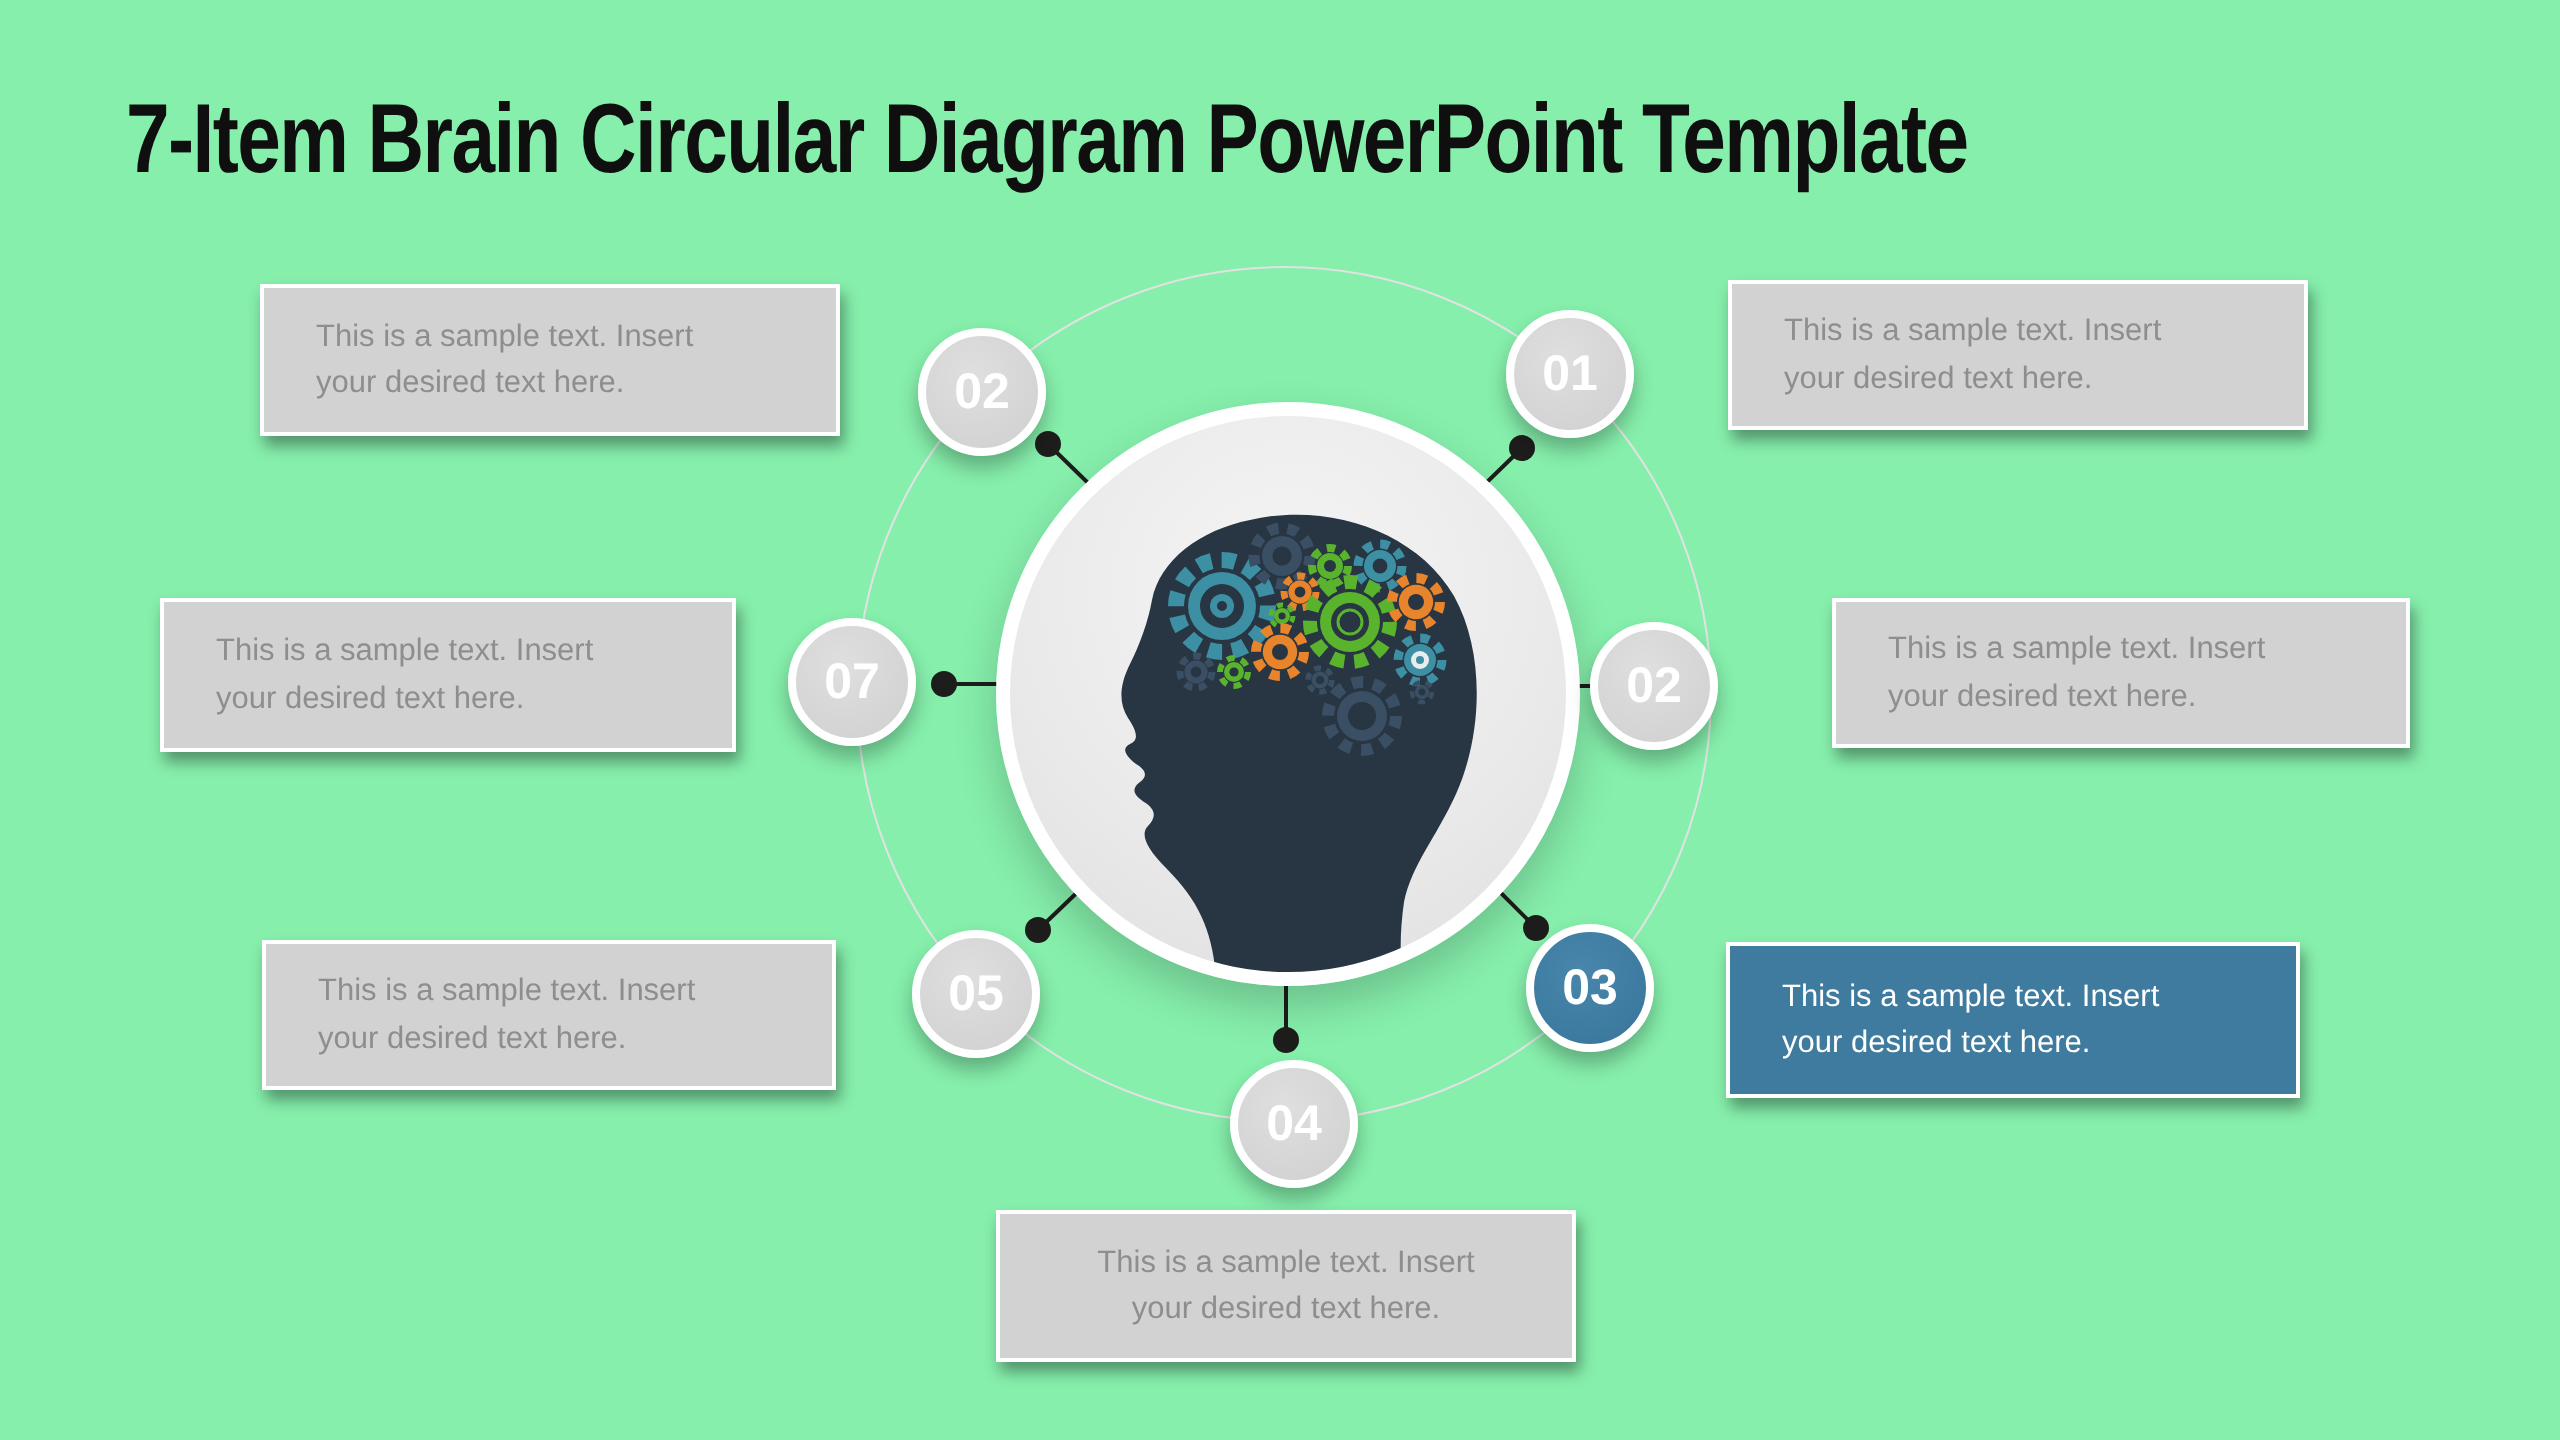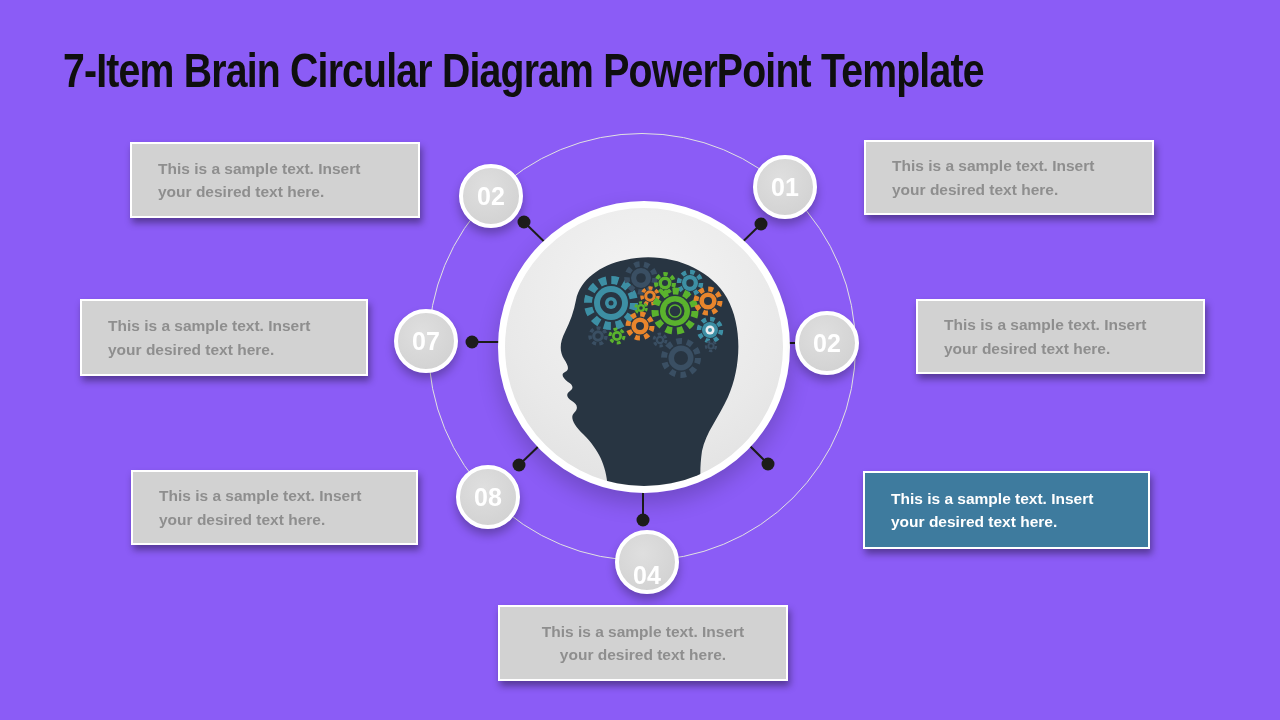--- a/index.html
+++ b/index.html
@@ -1,18 +1,18 @@
 <!DOCTYPE html>
 <html><head>
 <meta charset="utf-8">
 <style>
   * { margin:0; padding:0; box-sizing:border-box; }
   html,body { background:#ffffff; }
   .slide {
-    position:relative; width:1280px; height:720px; background:#8b5cf6;
+    position:relative; width:1280px; height:720px; background:#86efac;
     font-family:"Liberation Sans", sans-serif; overflow:hidden;
   }
   .title {
     position:absolute; left:63px; top:42px;
     font-size:49px; font-weight:700; color:#0f0f0f;
     letter-spacing:-1px; white-space:nowrap;
     transform:scaleX(0.80); transform-origin:left top;
   }
   
   .ring {
@@ -45,21 +45,21 @@
   
   .tbox {
     position:absolute; background:#d2d2d2; border:2px solid #ffffff;
     box-shadow:2px 5px 7px rgba(0,0,0,0.38);
     display:flex; flex-direction:column; justify-content:center;
     padding-left:26px; padding-right:12px;
     color:#8e8e8e; font-size:15.5px; line-height:23.5px;
   }
   .tbox.center { padding-left:0; padding-right:0; text-align:center; }
   .tbox.highlight { background:#3e7b9e; color:#ffffff; }
-  .tbox span { display:block;font-weight:bold; }
+  .tbox span { display:block; }
 </style>
 </head>
 <body>
 
 <div class="slide">
 
   <h1 class="title">7-Item Brain Circular Diagram PowerPoint Template</h1>
 
   <div class="ring"></div>
 
@@ -215,25 +215,28 @@
       </g>
     </svg>
   </div>
 
   <div class="badge" style="left:753px; top:155px;">
       <span>01</span>
     </div>
   <div class="badge" style="left:795px; top:311px;">
       <span>02</span>
     </div>
-  <div class="badge" style="left:615px; top:530px;align-items:flex-end;">
+  <div class="badge highlight" style="left:763px; top:462px;">
+      <span>03</span>
+    </div>
+  <div class="badge" style="left:615px; top:530px;">
       <span>04</span>
     </div>
   <div class="badge" style="left:456px; top:465px;">
-      <span>08</span>
+      <span>05</span>
     </div>
   <div class="badge" style="left:394px; top:309px;">
       <span>07</span>
     </div>
   <div class="badge" style="left:459px; top:164px;">
       <span>02</span>
     </div>
 
   <div class="tbox" style="left:864px; top:140px; width:290px; height:75px;">
     <span>This is a sample text. Insert</span>

